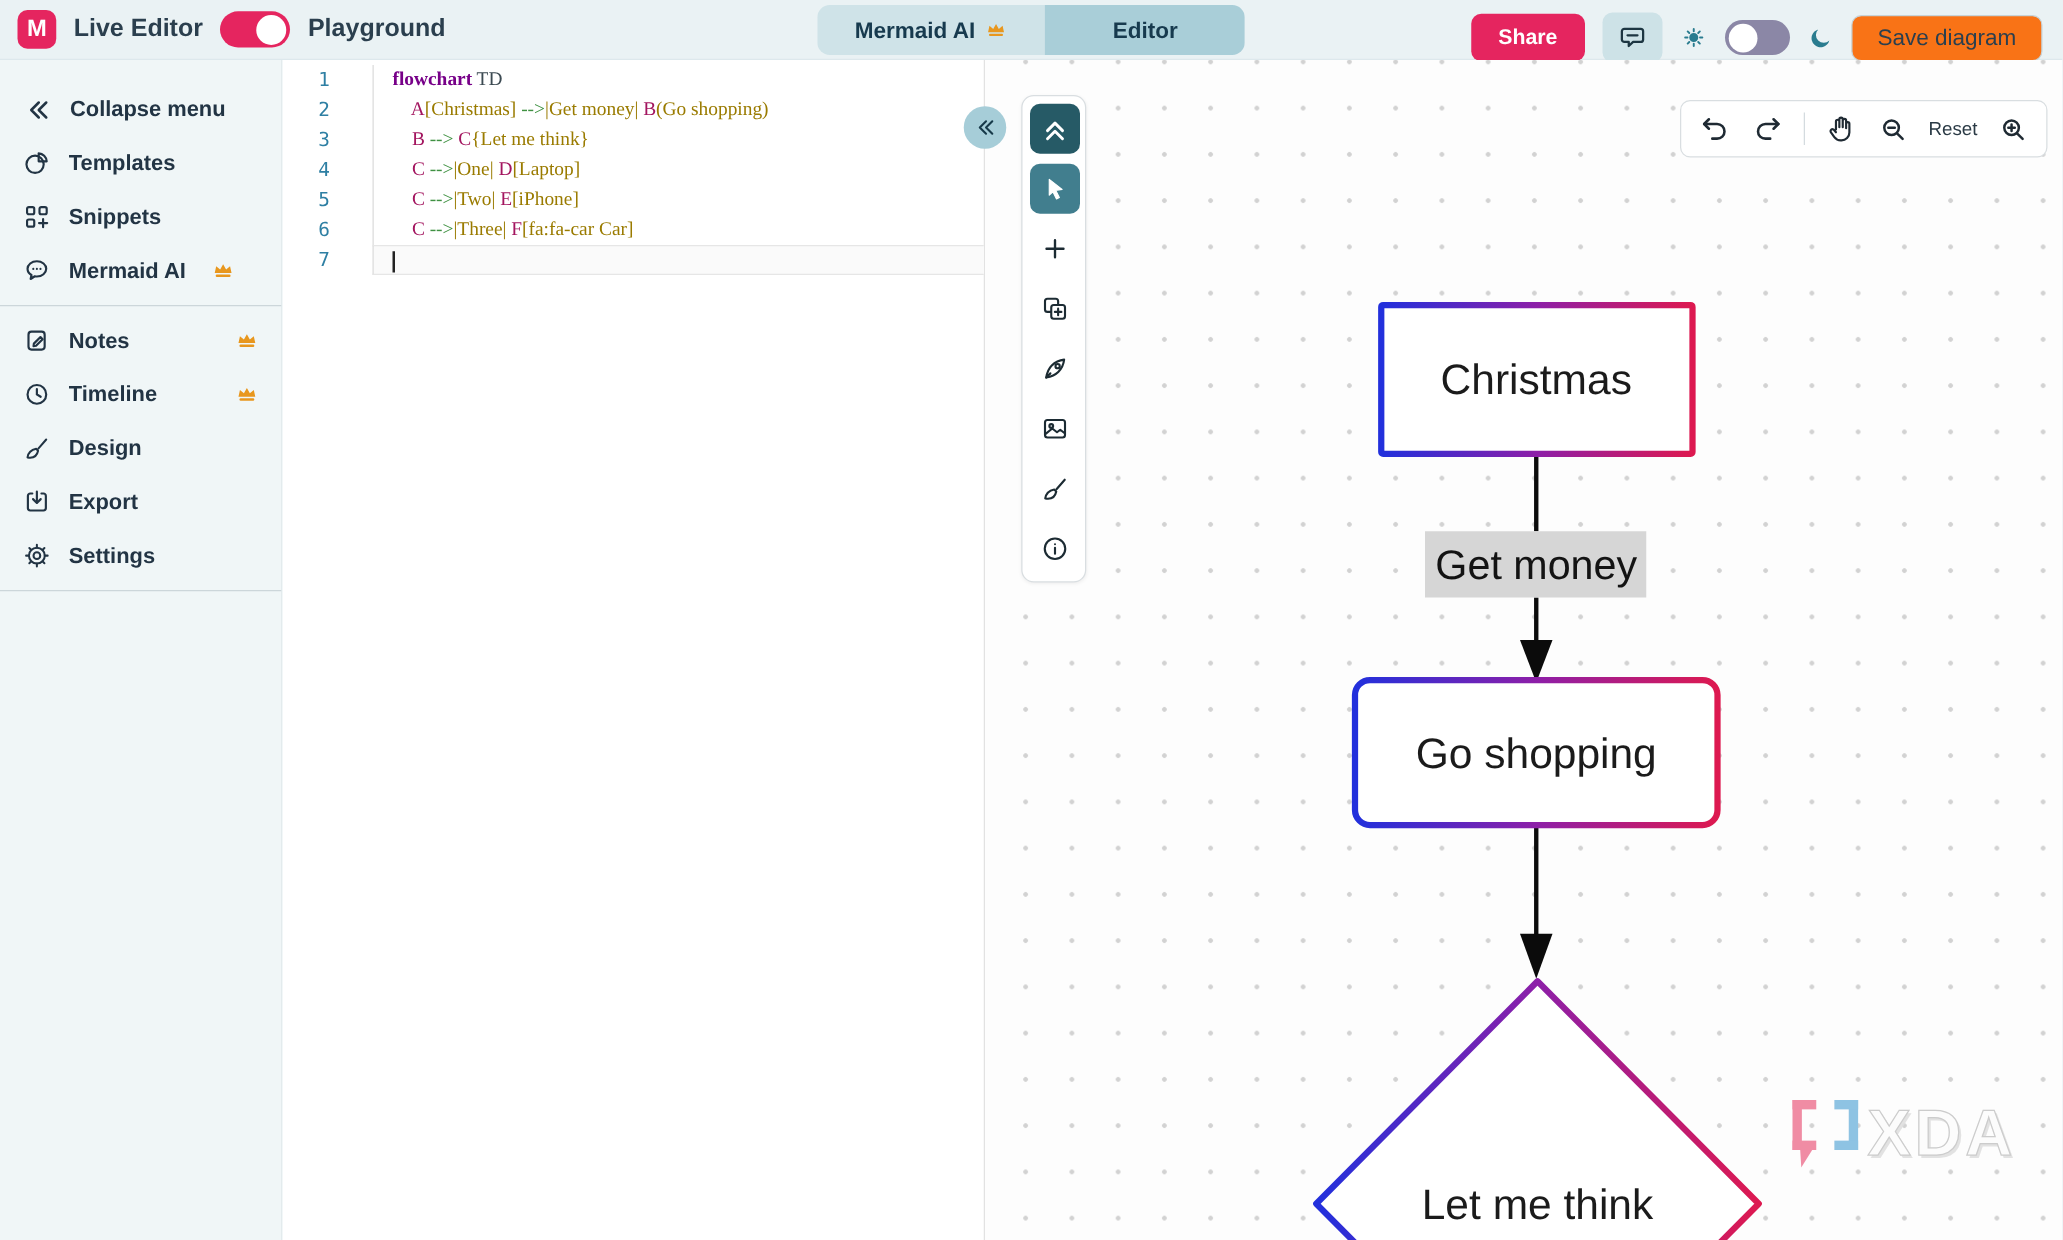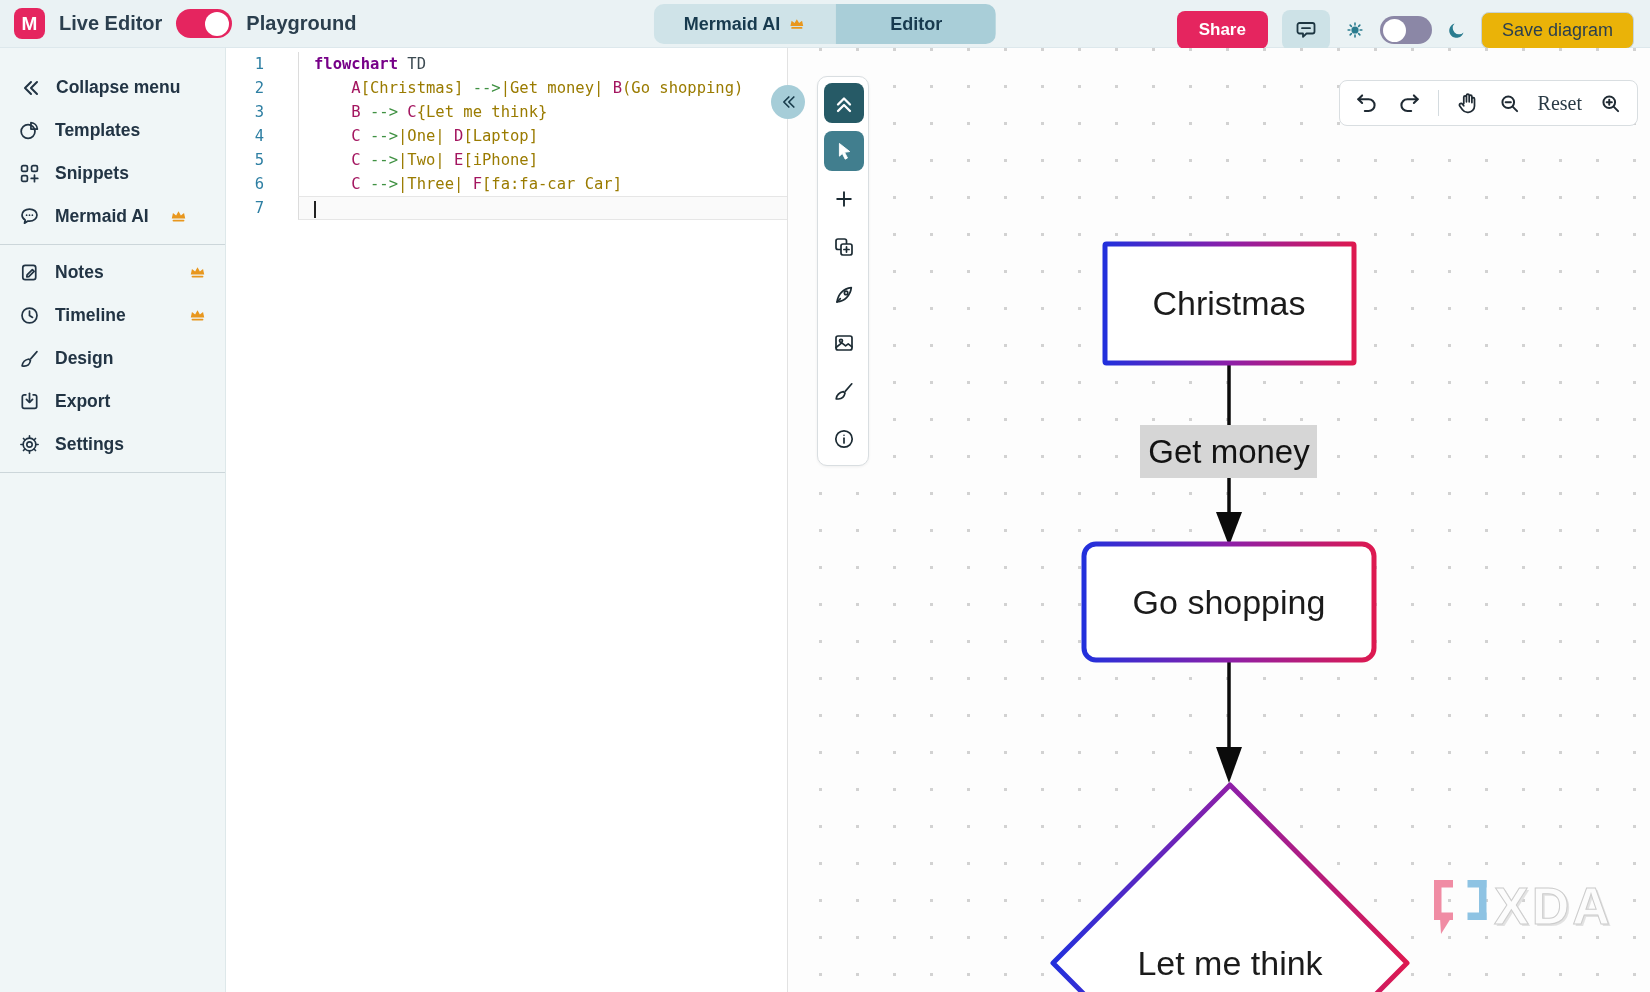--- a/index.html
+++ b/index.html
@@ -30,21 +30,21 @@
     align-items:center; gap:14px; padding-right:16px; }
   .share-btn { background:var(--accent_pink,#e5255f); color:#fff; font-weight:700;
     font-size:17px; border:none; border-radius:8px; padding:9px 22px; cursor:pointer; }
   .comment-btn { background:#cde2e7; border:none; border-radius:8px; width:48px; height:40px;
     display:flex; align-items:center; justify-content:center; color:#1d3642; cursor:pointer; }
   .mini-ic { color:var(--teal,#2a7c8f); display:flex; }
   .theme-switch { width:52px; height:28px; border-radius:14px; background:#8b87a6;
     position:relative; cursor:pointer; }
   .theme-switch .knob { position:absolute; top:2.5px; left:3px; width:23px; height:23px;
     border-radius:50%; background:#fff; }
-  .save-btn { background:#eab308; border:1.5px solid #c6d3d8; border-radius:8px;
+  .save-btn { background:#f97316; border:1.5px solid #c6d3d8; border-radius:8px;
     color:#2b3f4e; font-size:18px; padding:7px 20px; cursor:pointer;
     font-family:"Liberation Sans",sans-serif; }
 
   
   .sidebar { position:absolute; left:0; top:48px; width:226px; height:944px;
     background:var(--sidebar_bg,#f0f6f7); border-right:1px solid #dee8ea;
     display:flex; flex-direction:column; padding-top:22px; gap:8px; }
   .s-item { display:flex; align-items:center; gap:14px; height:35px; padding:0 18px;
     font-size:17.5px; font-weight:600; color:#223444; cursor:pointer; }
   .s-item .ic { flex:0 0 auto; }
@@ -55,21 +55,21 @@
   .help-label { border-bottom:2px dotted #6b7a85; padding-bottom:2px; }
 
   
   .editor { position:absolute; left:226px; top:48px; width:562px; height:944px;
     background:#fff; border-right:1px solid #e2e2e2; padding-top:4px;
     font-family:"DejaVu Sans Mono", monospace; font-size:15.5px; }
   .code-line { display:flex; height:24px; line-height:24px; }
   .gutter-num { flex:0 0 72px; text-align:right; padding-right:34px;
     color:var(--line_number,#2e7fa3); }
   .code-content { flex:1; border-left:1px solid #dcdcdc; padding-left:15px;
-    white-space:pre; color:var(--plain,#3c4a52); }
+    white-space:pre; color:var(--plain,#3c4a52);font-family:Liberation Serif, serif; }
   .code-line.active .code-content { background:#fafafa;
     border-top:1px solid #e6e6e6; border-bottom:1px solid #e6e6e6; }
   .tk-kw { color:var(--keyword,#770088); font-weight:bold; }
   .tk-pl { color:var(--plain,#3c4a52); }
   .tk-id { color:var(--node_id,#a3155f); }
   .tk-str { color:var(--string,#9a7b00); }
   .tk-arrow { color:var(--arrow,#3f9142); }
   .caret { display:inline-block; width:1.5px; height:17px; background:#222;
     vertical-align:middle; }
 
@@ -88,22 +88,22 @@
   .tool-btn { width:40px; height:40px; border:none; border-radius:8px; background:transparent;
     display:flex; align-items:center; justify-content:center; color:#1c2b33; cursor:pointer; }
   .tool-btn.dark { background:var(--toolbar_btn_dark,#265a66); color:#fff; }
   .tool-btn.teal { background:var(--toolbar_btn_teal,#417e8e); color:#fff; }
   .ctrl-panel { position:absolute; right:12px; top:32px; height:46px; background:#fff;
     border:1px solid #d9dee1; border-radius:8px; display:flex; align-items:center;
     gap:16px; padding:0 14px; z-index:4; }
   .ctrl-btn { background:none; border:none; color:#1f2a33; display:flex;
     align-items:center; cursor:pointer; padding:0; }
   .ctrl-div { width:1px; height:26px; background:#d4dbdf; }
-  .reset-btn { background:none; border:none; font-size:20px; color:#2a3a45;
-    font-family:Liberation Serif, serif; cursor:pointer; }
+  .reset-btn { background:none; border:none; font-size:15px; color:#2a3a45;
+    font-family:Liberation Sans, sans-serif; cursor:pointer; }
   .diagram-svg { position:absolute; left:0; top:0; }
   .ic { display:block; }
 </style>
 </head>
 <body>
 
 <svg width="0" height="0" style="position:absolute" aria-hidden="true">
   <defs>
     <symbol id="i-crown" viewBox="0 0 24 24">
       <path d="M3.5 14.5 L5 7.5 L9 10.8 L12 5.5 L15 10.8 L19 7.5 L20.5 14.5 Z" fill="currentColor"></path>

